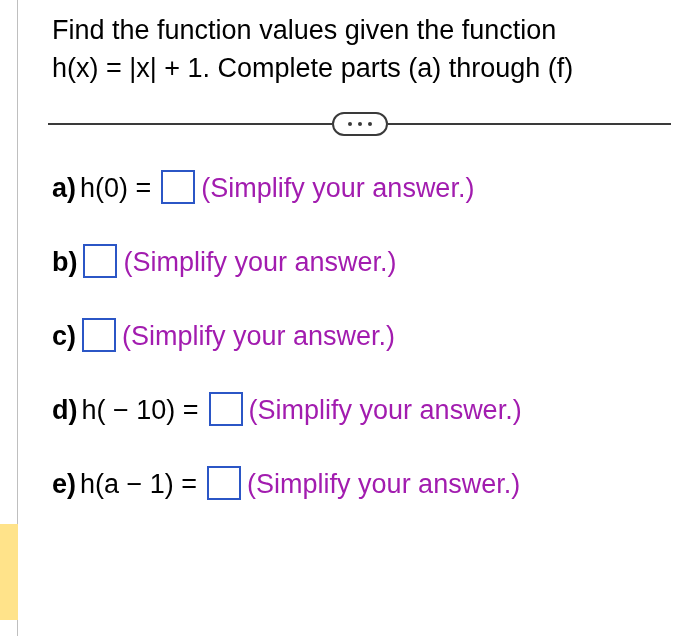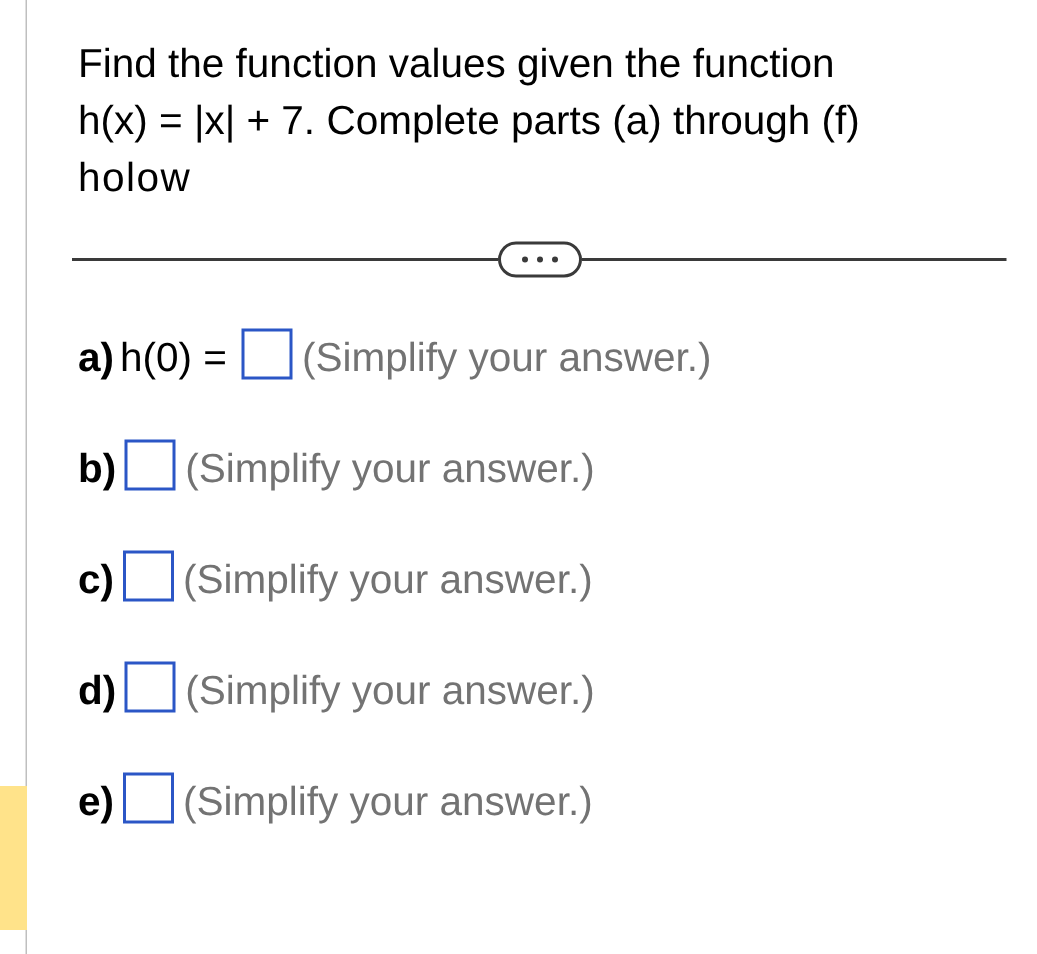--- a/index.html
+++ b/index.html
@@ -13,21 +13,21 @@
     color: #000;
     background: #fff;
     overflow: hidden;
   }
   .wrap {
     position: relative;
     width: 677px;
     height: 636px;
     padding-left: 52px;
     padding-right: 6px;
-    padding-top: 24px;
+    padding-top: 12px;
   }
   .left-bar {
     position: absolute;
     left: 0;
     top: 0;
     width: 18px;
     height: 636px;
     background: #fff;
     border-right: 1px solid #bfbfbf;
   }
@@ -79,34 +79,33 @@
   .expr { margin-right: 8px; text-align: center; }
   .ansbox {
     display: inline-block;
     width: 34px;
     height: 34px;
     border: 2px solid #2b56c6;
     background: #fff;
     vertical-align: middle;
     margin: 0 6px 4px 2px;
   }
-  .hint { color: #737373; }
+  .hint { color: #a21caf; }
 </style>
 </head>
 <body>
 
 <div class="wrap">
   <div class="left-bar">
     <div class="yellow"></div>
   </div>
 
   <div class="prompt">
     <div>Find the function values given the function</div>
-    <div>h(x) = |x| + 7. Complete parts (a) through (f)</div>
-    <div style="letter-spacing:1px;">holow</div>
+    <div>h(x) = |x| + 1. Complete parts (a) through (f)</div>
   </div>
 
   <div class="sep-row">
     <div class="hr"></div>
     <div class="pill">
       <span class="dot"></span>
       <span class="dot"></span>
       <span class="dot"></span>
     </div>
     <div class="hr"></div>
@@ -128,24 +127,26 @@
     </div>
 
     <div class="part">
       <span class="label">c)</span>
       <span class="ansbox"></span>
       <span class="hint">(Simplify your answer.)</span>
     </div>
 
     <div class="part">
       <span class="label">d)</span>
+      <span class="expr">h( − 10) =</span>
       <span class="ansbox"></span>
       <span class="hint">(Simplify your answer.)</span>
     </div>
 
     <div class="part" style="margin-bottom:0;">
       <span class="label">e)</span>
+      <span class="expr">h(a − 1) =</span>
       <span class="ansbox"></span>
       <span class="hint">(Simplify your answer.)</span>
     </div>
 
   </div>
 </div>
 
 </body></html>

